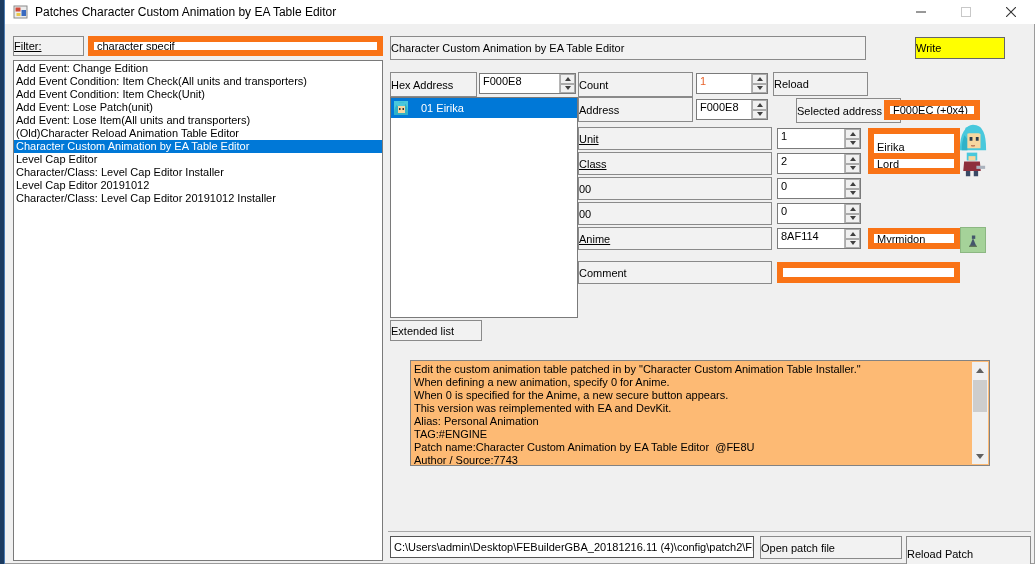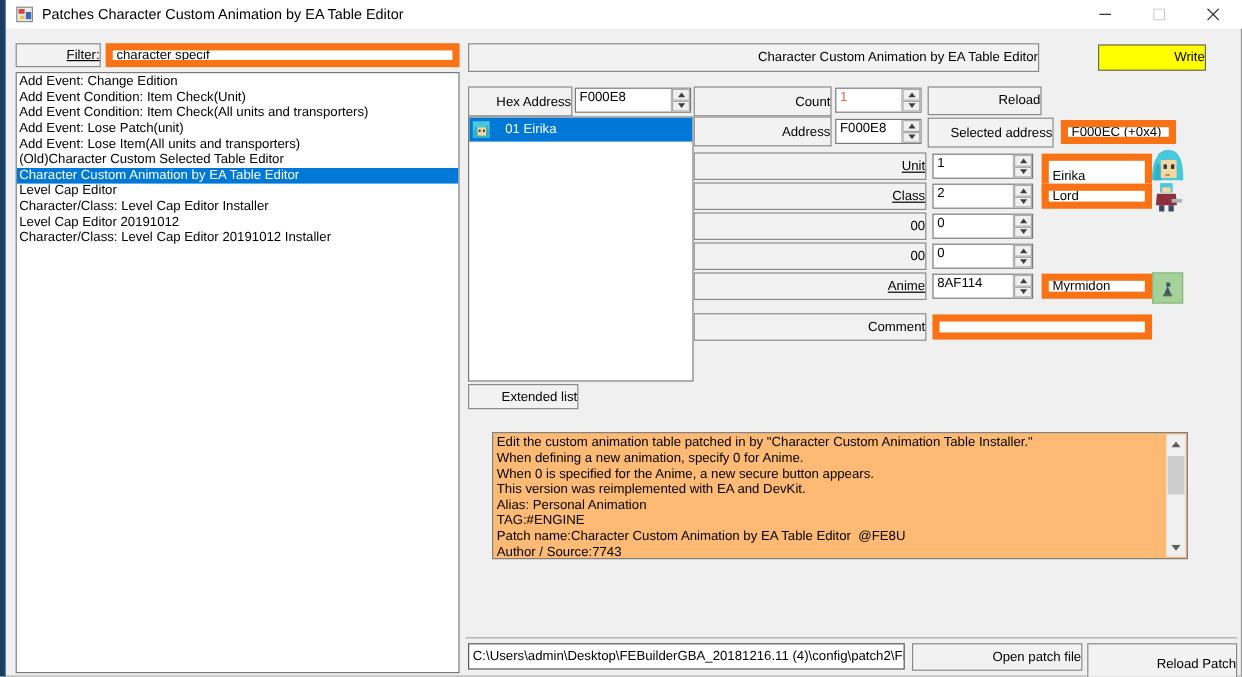--- a/index.html
+++ b/index.html
@@ -5,22 +5,22 @@
   html,body{margin:0;padding:0;background:#d8d8d8;}
   .screen{position:relative;width:1035px;height:564px;background:#f0f0f0;overflow:hidden;
           font-family:"Liberation Sans","DejaVu Sans",sans-serif;font-size:11px;color:#000;}
   .abs{position:absolute;box-sizing:border-box;}
   .edge-strip{left:0;top:0;width:5px;height:564px;background:#1b3b60;border-right:1px solid #4d7db3;}
   .titlebar{left:5px;top:0;width:1030px;height:24px;background:#ffffff;display:flex;align-items:center;}
   .title-text{margin-left:6px;font-size:12px;white-space:nowrap;}
   .win-btns{position:absolute;right:2px;top:0;height:24px;display:flex;}
   .win-btn{width:45px;height:24px;display:flex;align-items:center;justify-content:center;cursor:pointer;}
   .form{left:5px;top:24px;width:1030px;height:540px;background:#f0f0f0;border-right:1px solid #9b9b9b;border-bottom:1px solid #9b9b9b;}
-  .btn{background:#f2f2f2;border:1px solid #8a8a8a;display:flex;align-items:center;justify-content:flex-end;
-       cursor:pointer;white-space:nowrap;padding-left:40px;}
+  .btn{background:#f2f2f2;border:1px solid #8a8a8a;display:flex;align-items:center;justify-content:flex-start;
+       cursor:pointer;white-space:nowrap;}
   .btn.link span{text-decoration:underline;}
   .tb{background:#fff;border:6px solid #f97316;display:flex;align-items:center;padding:0 3px;
       white-space:nowrap;overflow:hidden;}
   .listbox{background:#fff;border:1px solid #7a7a7a;overflow:hidden;}
   .li{height:13px;line-height:13px;padding-left:2px;white-space:nowrap;cursor:default;}
   .li.sel{background:#0078d7;color:#fff;}
   .entry-row{height:20px;display:flex;align-items:center;background:#0078d7;color:#fff;cursor:default;gap:10px;}
   .entry-row .p-icon{margin:0 2px;}
   .spin{background:#fff;border:1px solid #7a7a7a;display:flex;}
   .spin .val{flex:1;padding:1px 3px;overflow:hidden;white-space:nowrap;}
@@ -79,25 +79,25 @@
 
   <div class="abs btn link" style="left:13px;top:36px;width:71px;height:20px;">
     <span>Filter:</span>
   </div>
   <div class="abs tb" style="left:88px;top:36px;width:295px;height:20px;">
     <span>character specif</span>
   </div>
 
   <div class="abs listbox" style="left:13px;top:60px;width:370px;height:501px;padding-top:1px;">
     <div class="li">Add Event: Change Edition</div>
+    <div class="li">Add Event Condition: Item Check(All units and transporters)</div>
     <div class="li">Add Event Condition: Item Check(Unit)</div>
-    <div class="li">Add Event Condition: Item Check(All units and transporters)</div>
     <div class="li">Add Event: Lose Patch(unit)</div>
     <div class="li">Add Event: Lose Item(All units and transporters)</div>
-    <div class="li">(Old)Character Custom Selected Table Editor</div>
+    <div class="li">(Old)Character Reload Animation Table Editor</div>
     <div class="li sel">Character Custom Animation by EA Table Editor</div>
     <div class="li">Level Cap Editor</div>
     <div class="li">Character/Class: Level Cap Editor Installer</div>
     <div class="li">Level Cap Editor 20191012</div>
     <div class="li">Character/Class: Level Cap Editor 20191012 Installer</div>
   </div>
 
   <div class="abs btn" style="left:390px;top:36px;width:476px;height:24px;">
     <span>Character Custom Animation by EA Table Editor</span>
   </div>
@@ -160,21 +160,21 @@
     <div class="val">F000E8</div>
     <div class="btns">
       <div class="sb">
           <i class="tri-up"></i>
         </div>
       <div class="sb">
           <i class="tri-down"></i>
         </div>
     </div>
   </div>
-  <div class="abs btn" style="left:773px;top:98px;width:105px;height:25px;">
+  <div class="abs btn" style="left:796px;top:98px;width:105px;height:25px;">
     <span>Selected address</span>
   </div>
   <div class="abs tb" style="left:884px;top:100px;width:96px;height:20px;">
     <span>F000EC (+0x4)</span>
   </div>
 
   <div class="abs btn link" style="left:578px;top:127px;width:194px;height:23px;">
     <span>Unit</span>
   </div>
   <div class="abs spin" style="left:777px;top:128px;width:84px;height:21px;">

